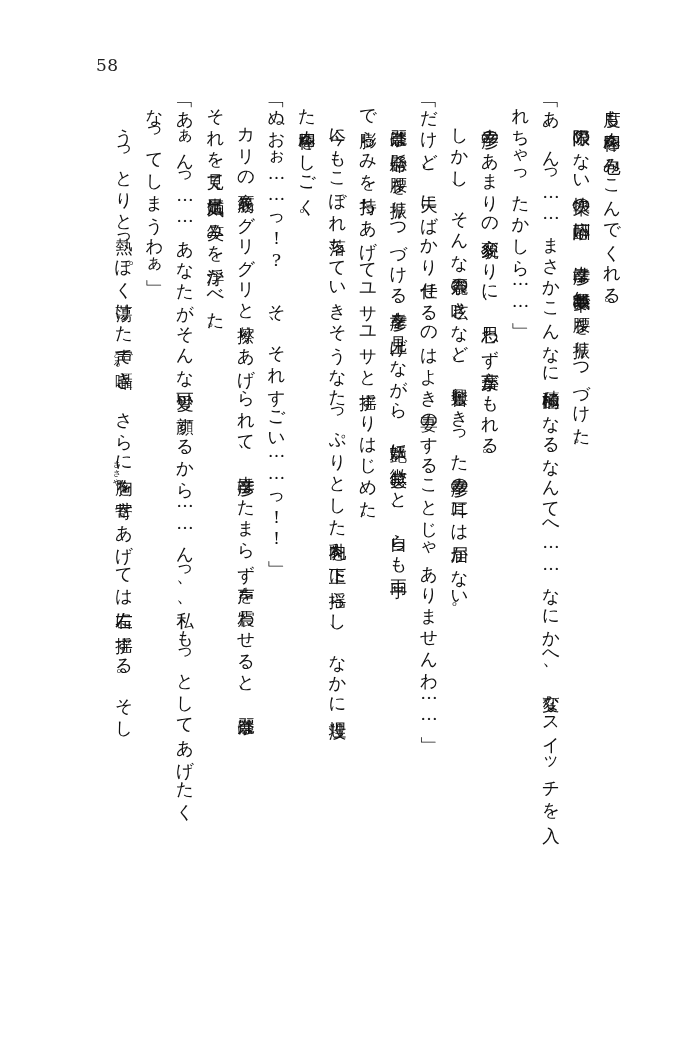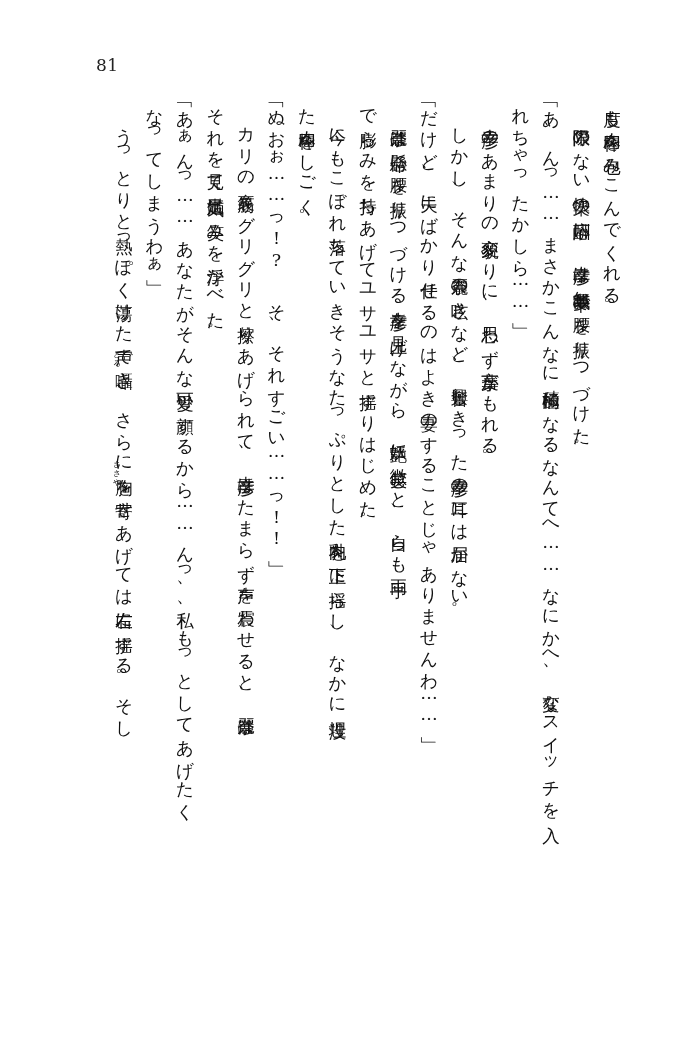--- a/index.html
+++ b/index.html
@@ -63,21 +63,21 @@
     letter-spacing: 0px;
     line-height: 1;
     color: #111;
   }
 </style>
 </head>
 <body>
 
 <div class="page">
 
-  <div class="page-number">81</div>
+  <div class="page-number">58</div>
 
   <div class="text-block">
     <div class="vline">度も肉棒を包みこんでくれる。</div>
     <div class="vline">　際限のない快楽の応酬に、幸彦は無我夢中で腰を振りつづけた。</div>
     <div class="vline">「あ、んっ……まさかこんなに積極的になるなんてへ……なにかへ、変なスイッチを入</div>
     <div class="vline">れちゃったかしら……」</div>
     <div class="vline">　幸彦のあまりの変貌ぶりに、思わず言葉がもれる。</div>
     <div class="vline">　しかし、そんな麗奈の呟きなど、興奮しきった幸彦の耳には届かない。</div>
     <div class="vline">「だけど、夫にばかり任せるのはよき妻のすることじゃありませんわ……」</div>
     <div class="vline">　麗奈は懸命に腰を振りつづける幸彦を見上げながら、妖艶に微笑むと、自らも両手</div>

